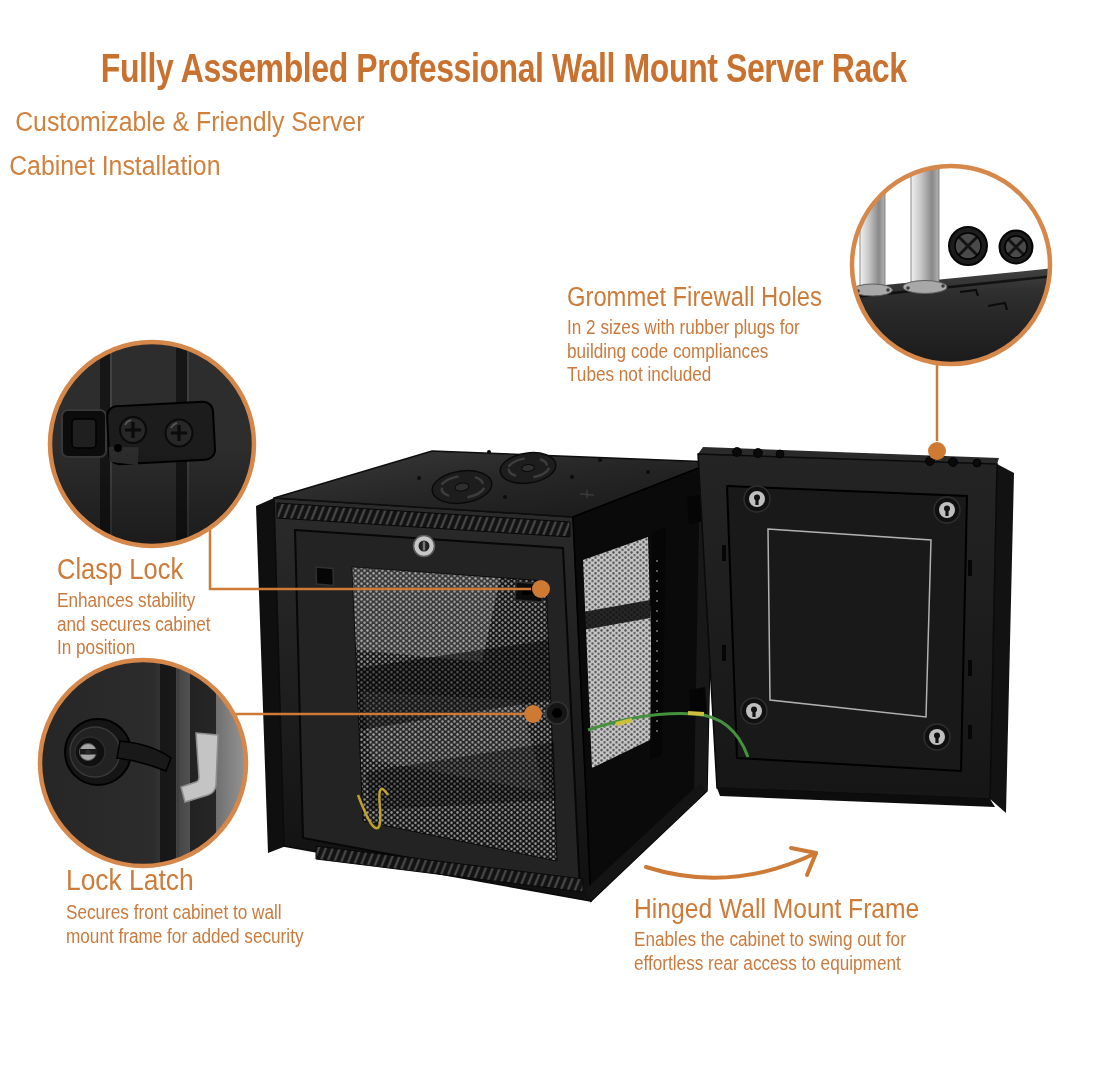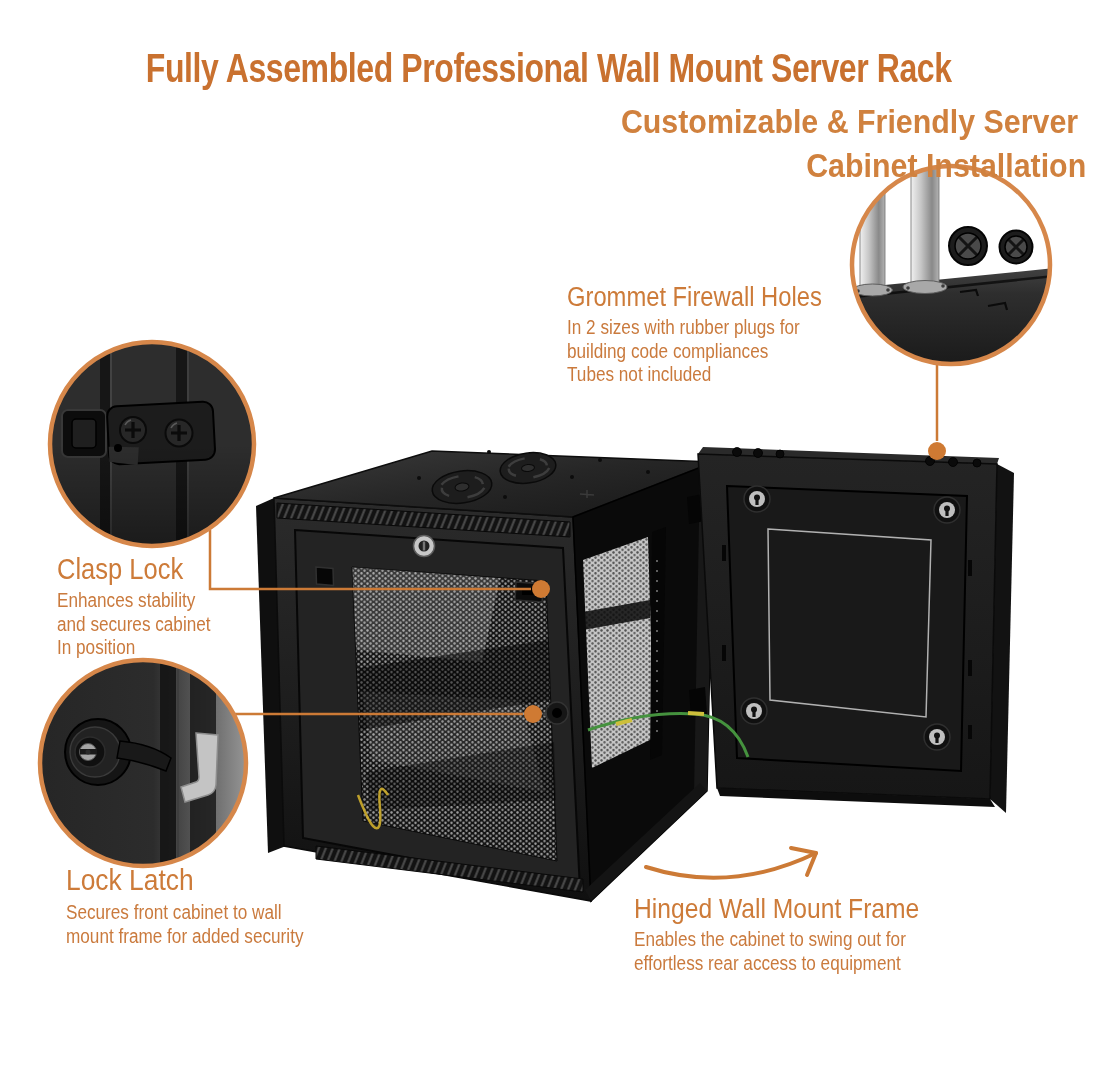--- a/index.html
+++ b/index.html
@@ -10,27 +10,27 @@
     --line-orange:#cc7a36;
     --dot-orange:#cf7a33;
   }
   html,body{margin:0;padding:0;background:#fff;}
   body{
     width:1098px;height:1092px;position:relative;overflow:hidden;
     font-family:"Liberation Sans",sans-serif;
   }
   .stage{position:absolute;left:0;top:0;width:1098px;height:1092px;}
   .title{
-    position:absolute;left:0;right:0;top:46px;text-align:center;
+    position:absolute;left:0;right:0;top:46px;
     color:var(--accent-orange);font-weight:bold;font-size:40px;white-space:nowrap;
   }
   .title .squeeze{display:inline-block;transform:scaleX(0.80);transform-origin:center;letter-spacing:-0.5px;}
   .subtitle{
-    position:absolute;left:0;right:0;top:100px;text-align:right;
-    color:var(--subtitle-orange);font-size:33px;line-height:44px;font-weight:bold;
+    position:absolute;left:0;right:0;top:100px;text-align:left;
+    color:var(--subtitle-orange);font-size:27px;line-height:44px;font-weight:normal;
   }
   .subtitle .squeeze{display:inline-block;transform:scaleX(0.92);transform-origin:center;}
   .callout-text{position:absolute;transform:scaleX(0.88);transform-origin:left top;white-space:nowrap;}
   .callout-text h3{
     margin:0 0 4px 0;color:#cd7b39;font-weight:normal;
   }
   .callout-text .body-line{color:var(--text-orange);font-size:19.5px;line-height:23.5px;}
   .ct-grommet{left:567px;top:282px;}
   .ct-grommet h3{font-size:27px;line-height:30px;}
   .ct-clasp{left:57px;top:553px;}

